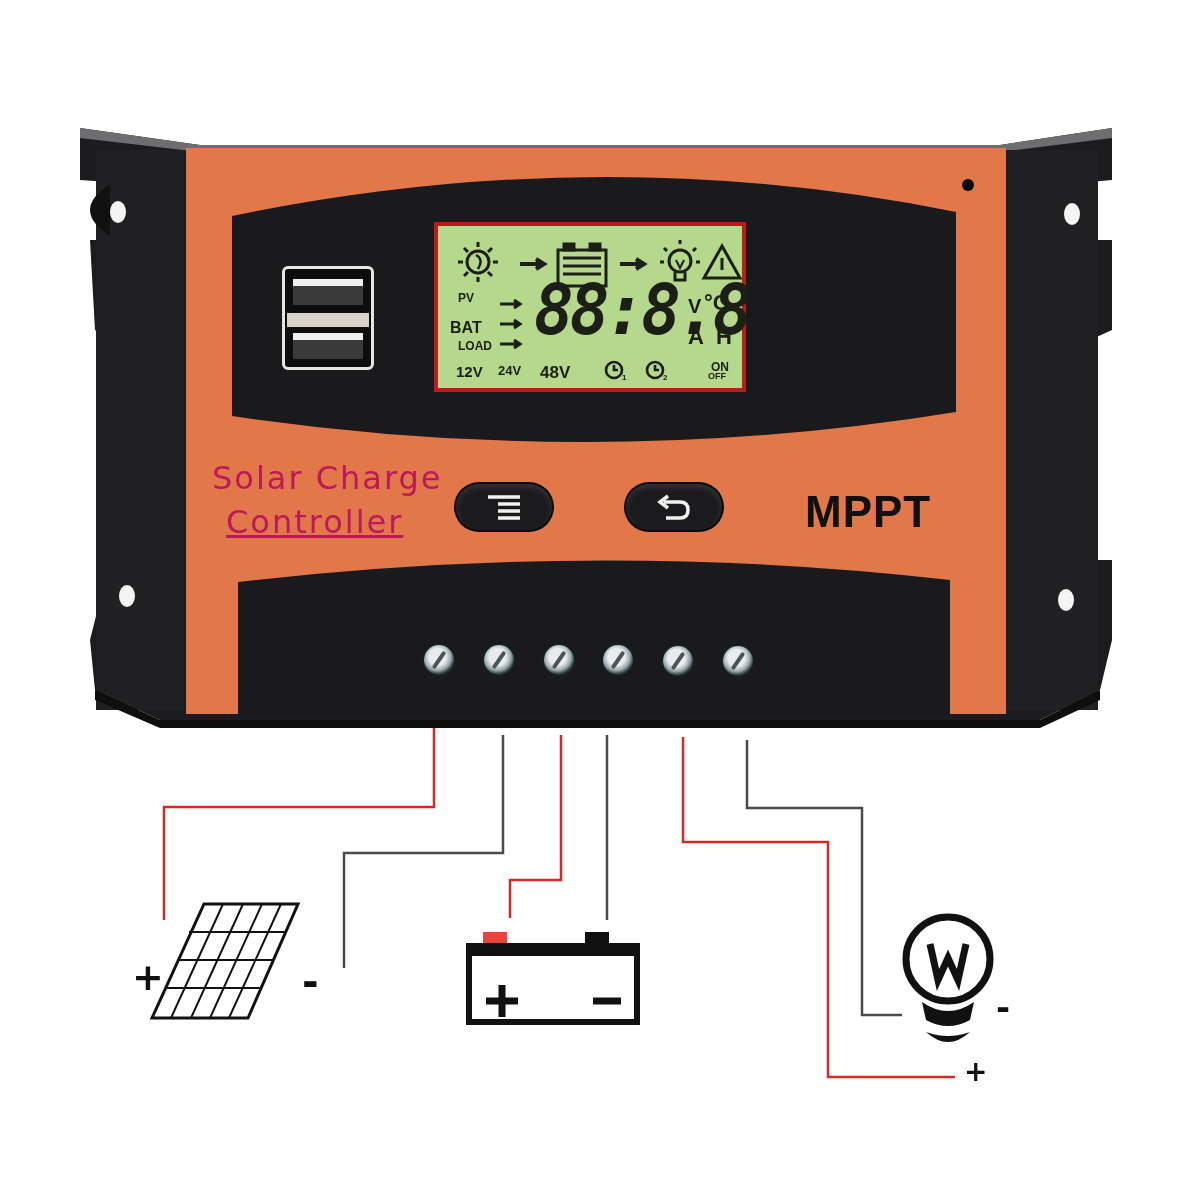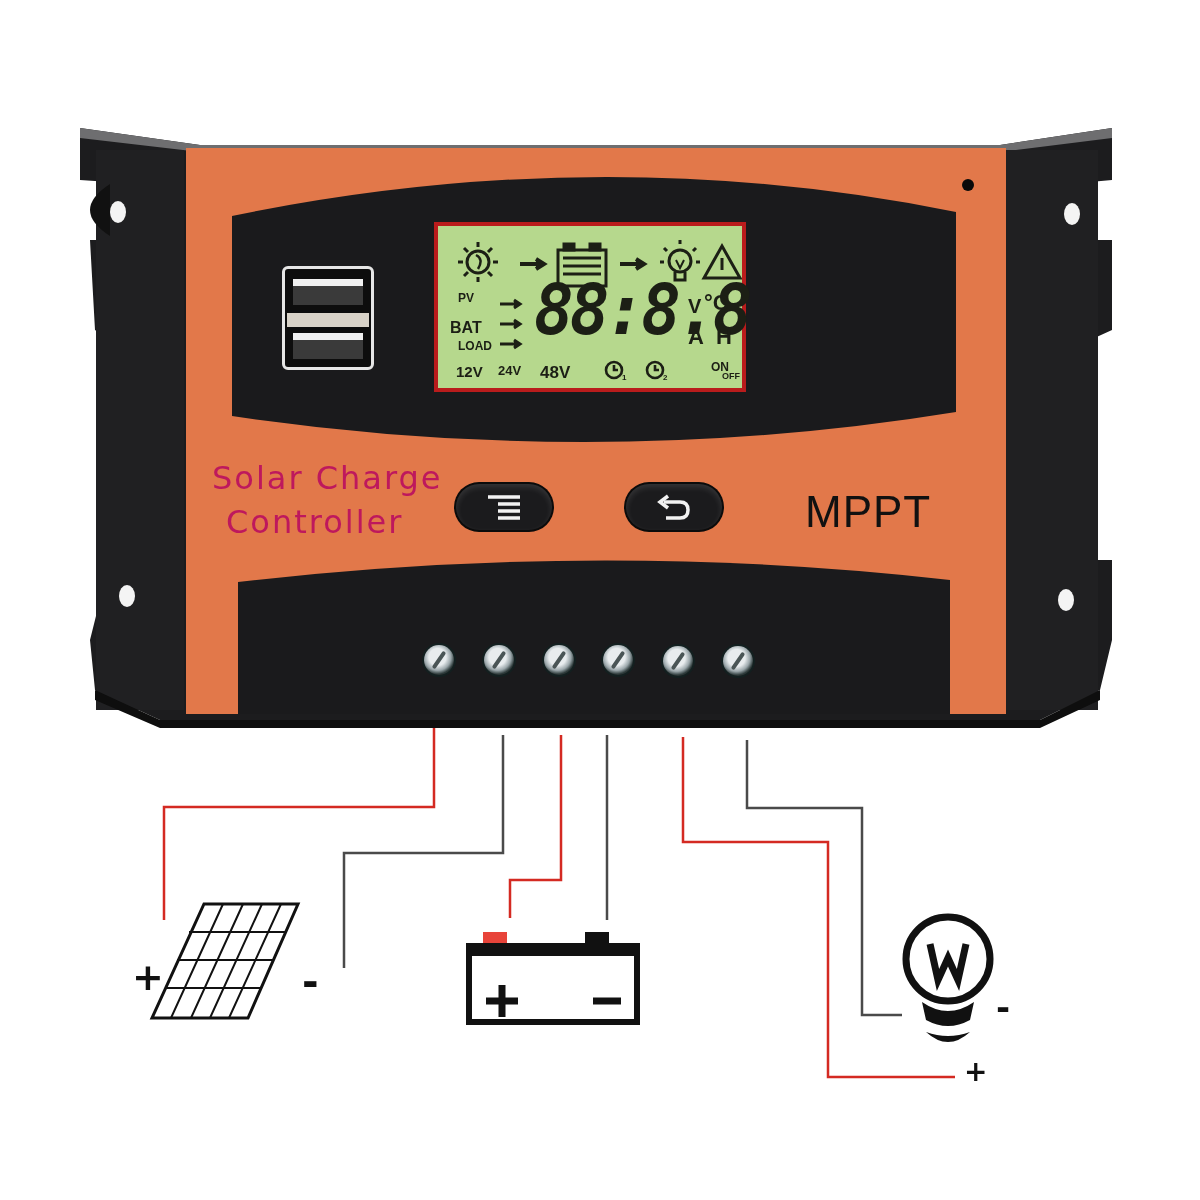--- a/index.html
+++ b/index.html
@@ -1,20 +1,20 @@
 <!DOCTYPE html>
 <html><head>
 <meta charset="utf-8">
 <style>
   html,body{margin:0;padding:0;background:#ffffff;}
   body{width:1200px;height:1200px;position:relative;overflow:hidden;font-family:"Liberation Sans",sans-serif;}
   .abs{position:absolute;}
   #device-svg, #wiring-svg{position:absolute;left:0;top:0;}
   .lbl-brand{position:absolute;color:#be185d;font-family:"DejaVu Sans",sans-serif;font-size:32px;letter-spacing:2px;line-height:1;}
-  .lbl-mppt{position:absolute;left:805px;top:487px;color:#111;font-family:"Liberation Sans",sans-serif;font-weight:normal;font-size:44px;letter-spacing:1px;}
+  .lbl-mppt{position:absolute;left:805px;top:487px;color:#111;font-family:"Liberation Sans",sans-serif;font-weight:bold;font-size:44px;letter-spacing:1px;}
   .btn{position:absolute;height:46px;border-radius:23px;background:#1b1b1d;box-shadow:0 0 0 2px #0b0b0b, inset 0 3px 6px rgba(255,255,255,0.12);display:flex;align-items:center;justify-content:center;cursor:pointer;}
   .lcd{position:absolute;left:434px;top:222px;width:312px;height:170px;background:#b6d88d;border:4px solid #b91c1c;box-sizing:border-box;}
   .lcd-txt{position:absolute;color:#1c1f15;font-family:"Liberation Sans",sans-serif;font-weight:bold;line-height:1;}
   .seg{position:absolute;left:96px;top:52px;font-family:"DejaVu Sans Mono",monospace;font-weight:bold;font-style:italic;font-size:66px;letter-spacing:-4px;color:#1c1f15;line-height:1;transform:scaleY(1.05);}
   .terminal{position:absolute;width:30px;height:30px;border-radius:50%;background:radial-gradient(circle at 45% 40%,#e8ecee 0 35%,#9aa6aa 55%,#2d3a3a 70%,#0e1414 100%);box-shadow:0 0 0 2px #132020;}
   .terminal::after{content:"";position:absolute;left:13px;top:5px;width:4px;height:20px;background:#4a5556;transform:rotate(35deg);border-radius:2px;}
   .sign{position:absolute;color:#111;font-family:"DejaVu Sans",sans-serif;font-weight:bold;line-height:1;}
 </style>
 </head>
 <body>
@@ -101,25 +101,25 @@
   <div class="lcd-txt" style="left:250px;top:70px;font-size:20px;">V</div>
   <div class="lcd-txt" style="left:266px;top:66px;font-size:22px;">°C</div>
   <div class="lcd-txt" style="left:250px;top:100px;font-size:22px;">A</div>
   <div class="lcd-txt" style="left:278px;top:100px;font-size:22px;">H</div>
   <div class="lcd-txt" style="left:18px;top:138px;font-size:15px;">12V</div>
   <div class="lcd-txt" style="left:60px;top:138px;font-size:13px;text-align:right;">24V</div>
   <div class="lcd-txt" style="left:102px;top:138px;font-size:17px;">48V</div>
   <div class="lcd-txt" style="left:184px;top:148px;font-size:8px;">1</div>
   <div class="lcd-txt" style="left:225px;top:148px;font-size:8px;">2</div>
   <div class="lcd-txt" style="left:273px;top:135px;font-size:12px;">ON</div>
-  <div class="lcd-txt" style="left:270px;top:146px;font-size:9px;margin-left:14px;">OFF</div>
+  <div class="lcd-txt" style="left:270px;top:146px;font-size:9px;">OFF</div>
 </div>
 
 <div class="lbl-brand" style="left:212px;top:462px;">Solar Charge</div>
-<div class="lbl-brand" style="left:226px;top:506px;">Controller</div>
+<div class="lbl-brand" style="left:226px;top:506px;text-decoration:underline;">Controller</div>
 <div class="lbl-mppt">MPPT</div>
 
 <div class="btn" style="left:456px;top:484px;width:96px;">
   <svg width="40" height="30" viewBox="0 0 40 30">
     <path d="M4 5 H36 M14 12 H36 M14 19 H36 M14 26 H36" stroke="#f2f2f2" stroke-width="3.5"></path>
   </svg>
 </div>
 <div class="btn" style="left:626px;top:484px;width:96px;">
   <svg width="40" height="30" viewBox="0 0 40 30">
     <path d="M10 10 H26 Q34 10 34 18 Q34 26 26 26 H12" stroke="#f2f2f2" stroke-width="3.5" fill="none"></path>

